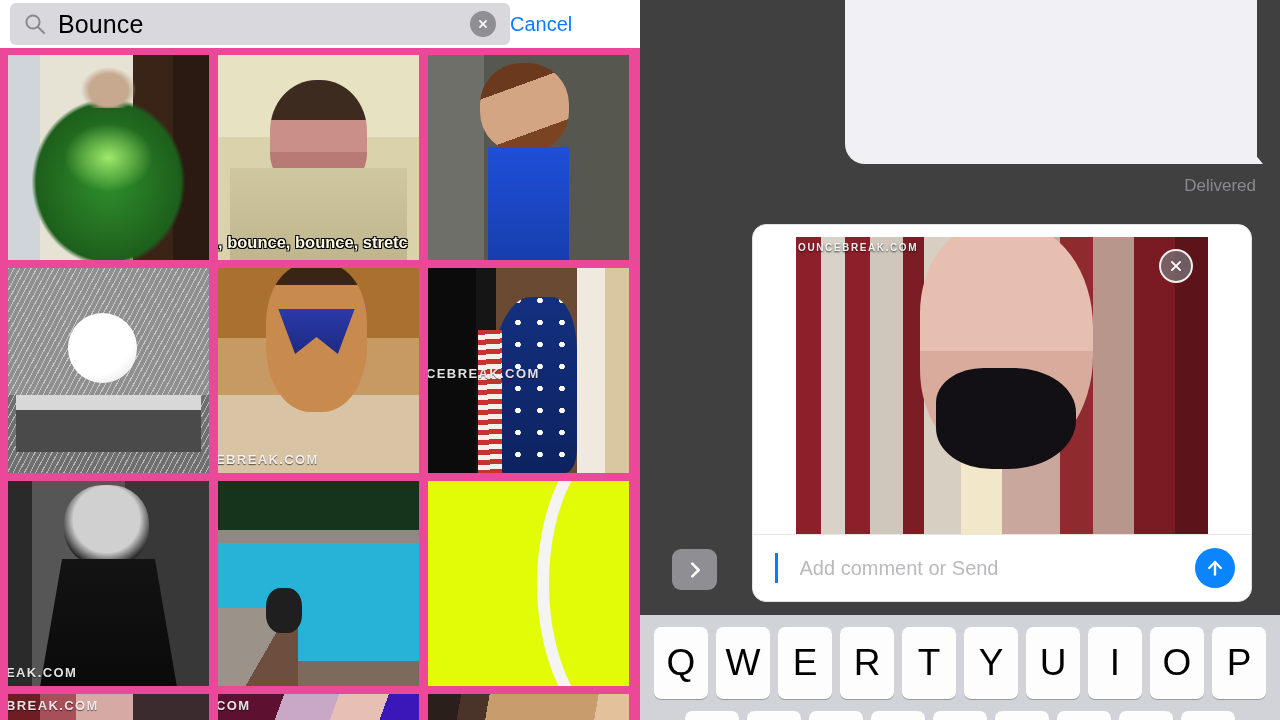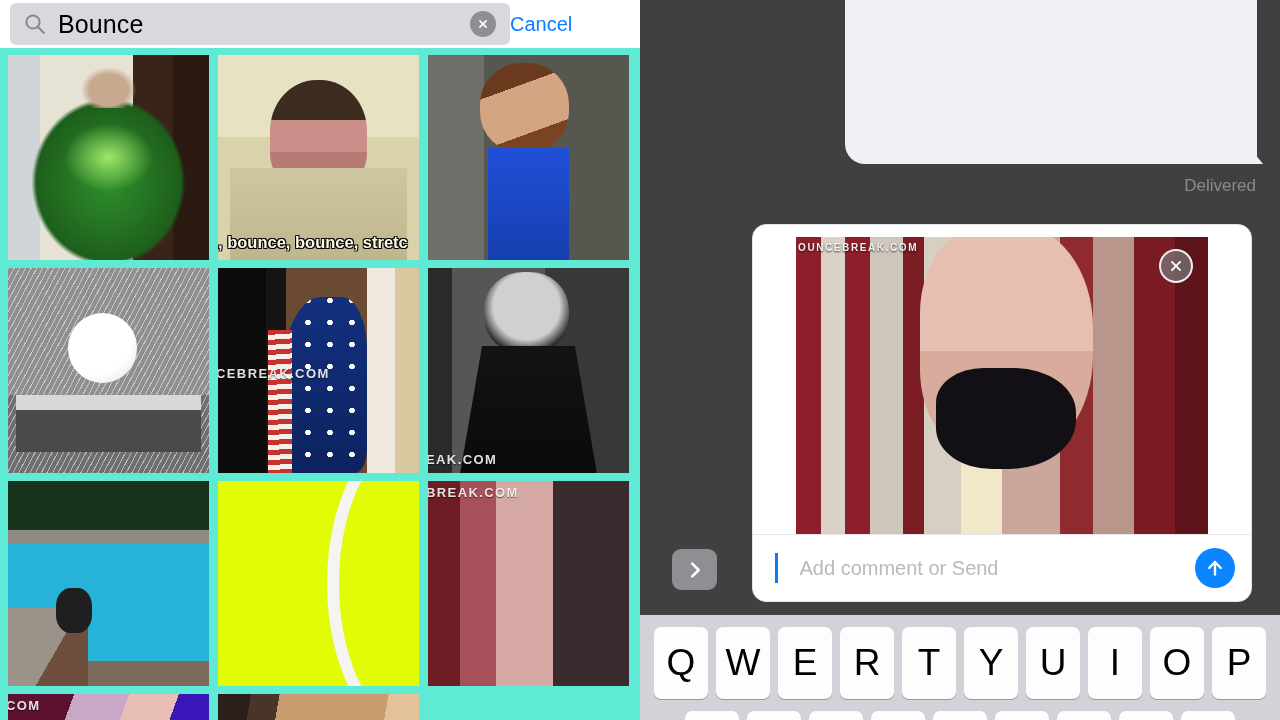--- a/index.html
+++ b/index.html
@@ -8,21 +8,21 @@
     overflow: hidden;
     background: #ffffff;
     font-family: "Liberation Sans", sans-serif;
   }
   .screen { position: relative; width: 1280px; height: 720px; display: flex; }
 
   
   .left-panel {
     position: relative;
     width: 640px; height: 720px;
-    background: #5eead4;
+    background: #ec4899;
     overflow: hidden;
   }
   .search-row {
     display: flex; align-items: center;
     height: 48px; width: 640px;
     background: #ffffff;
   }
   .search-field {
     position: relative;
     display: flex; align-items: center;
@@ -416,20 +416,24 @@
           <div class="art art-stretch"></div>
           <span class="cap">, bounce, bounce, stretc</span>
         </div>
         <div class="gif-tile">
           <div class="art art-bluedress"></div>
         </div>
         <div class="gif-tile">
           <div class="art art-office"></div>
         </div>
         <div class="gif-tile">
+          <div class="art art-bikini"></div>
+          <span class="wm bl">EBREAK.COM</span>
+        </div>
+        <div class="gif-tile">
           <div class="art art-usa"></div>
           <span class="wm ml">CEBREAK.COM</span>
         </div>
         <div class="gif-tile">
           <div class="art art-bwwoman"></div>
           <span class="wm bl">EAK.COM</span>
         </div>
         <div class="gif-tile">
           <div class="art art-pool"></div>
         </div>

